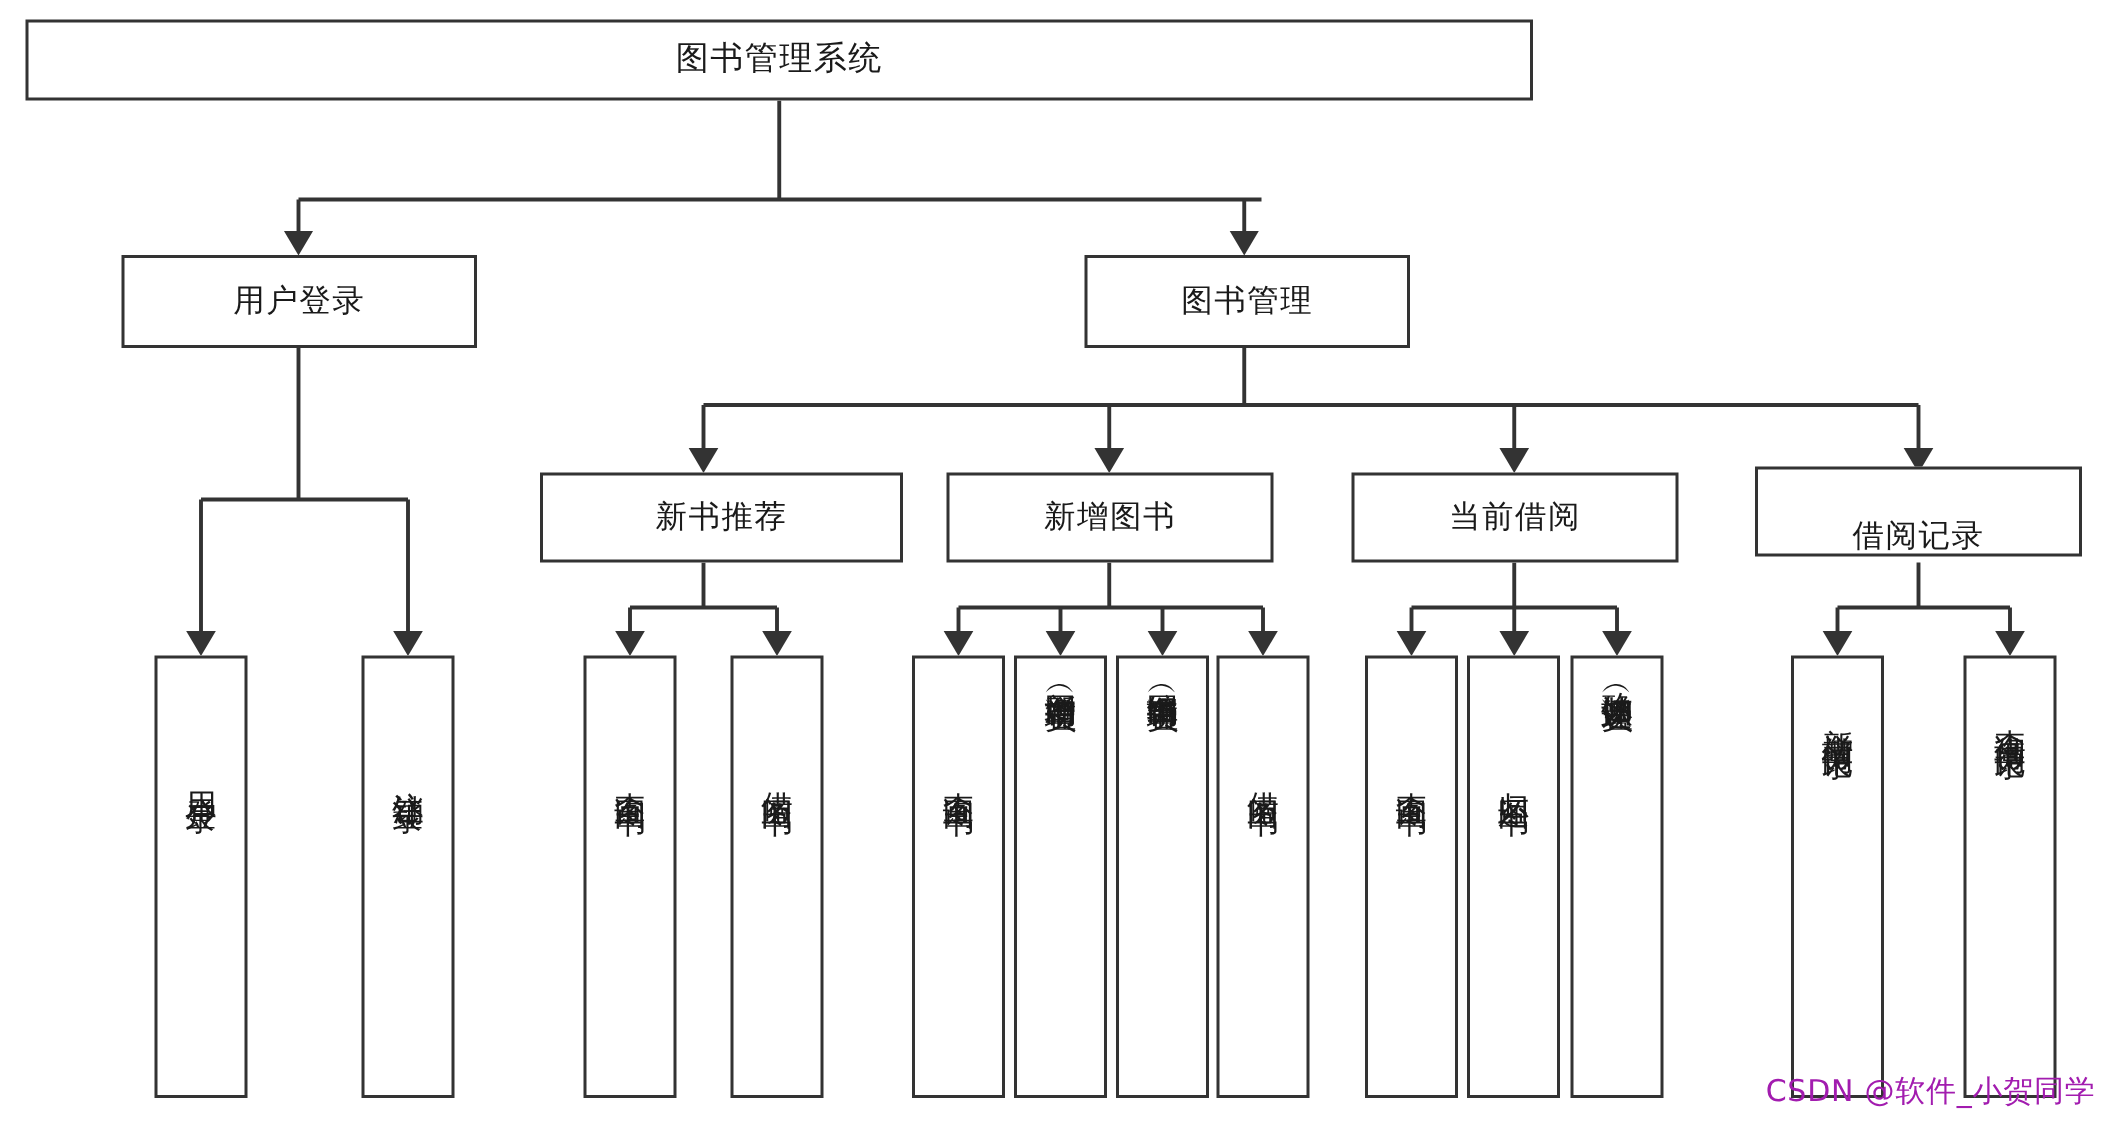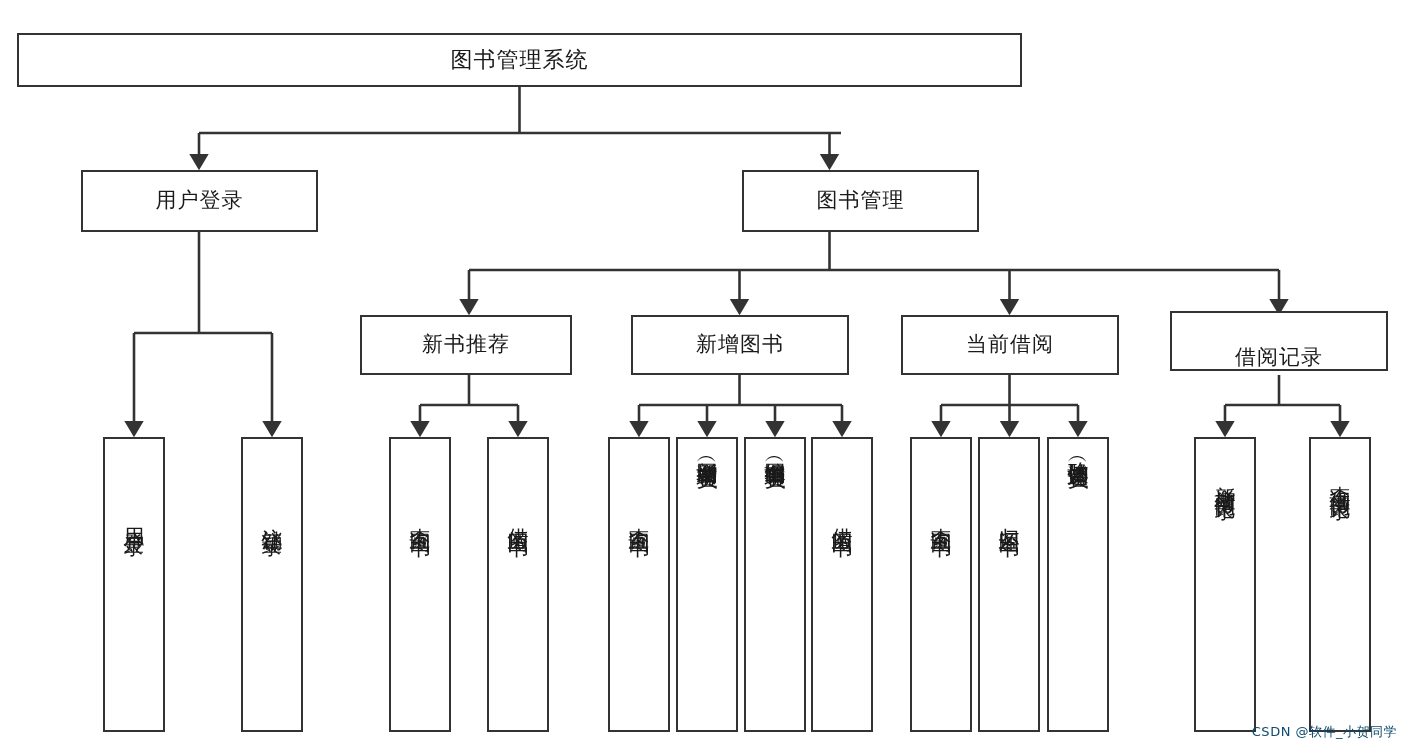--- a/index.html
+++ b/index.html
@@ -57,22 +57,22 @@
   .node.vert.tight .node-label {
     letter-spacing: 1px;
   }
   .node.root .node-label {
     font-size: 22px;
   }
   #watermark {
     position: absolute;
     right: 8px;
     bottom: 6px;
-    font-size: 13px;
-    color: #0c4a6e;
+    font-size: 20px;
+    color: #a21caf;
     letter-spacing: 0.5px;
     white-space: nowrap;
     user-select: none;
   }
 </style>
 </head>
 <body>
 
 <div id="diagram-root">
 
@@ -119,33 +119,33 @@
       <path d="M1009.5,405 L1009.5,429" marker-end="url(#arr)"></path>
       <path d="M1078,405 L1078,429" marker-end="url(#arr)"></path>
 
       <path d="M1279,375 L1279,405"></path>
       <path d="M1225,405 L1340,405"></path>
       <path d="M1225,405 L1225,429" marker-end="url(#arr)"></path>
       <path d="M1340,405 L1340,429" marker-end="url(#arr)"></path>
     </g>
   </svg>
 
-  <div class="node horiz root" style="left:17px; top:13px; width:1005px; height:54px;margin-top:20px;">
+  <div class="node horiz root" style="left:17px; top:13px; width:1005px; height:54px;">
     <span class="node-label">图书管理系统</span>
   </div>
 
   <div class="node horiz" style="left:81px; top:170px; width:237px; height:62px;">
     <span class="node-label">用户登录</span>
   </div>
 
-  <div class="node horiz" style="left:742px; top:170px; width:237px; height:62px;">
+  <div class="node horiz" style="left:723px; top:170px; width:217px; height:62px;">
     <span class="node-label">图书管理</span>
   </div>
 
-  <div class="node horiz" style="left:360px; top:315px; width:212px; height:60px;">
+  <div class="node horiz" style="left:360px; top:315px; width:242px; height:60px;">
     <span class="node-label">新书推荐</span>
   </div>
 
   <div class="node horiz" style="left:631px; top:315px; width:218px; height:60px;">
     <span class="node-label">新增图书</span>
   </div>
 
   <div class="node horiz" style="left:901px; top:315px; width:218px; height:60px;justify-content:center;">
     <span class="node-label">当前借阅</span>
   </div>

